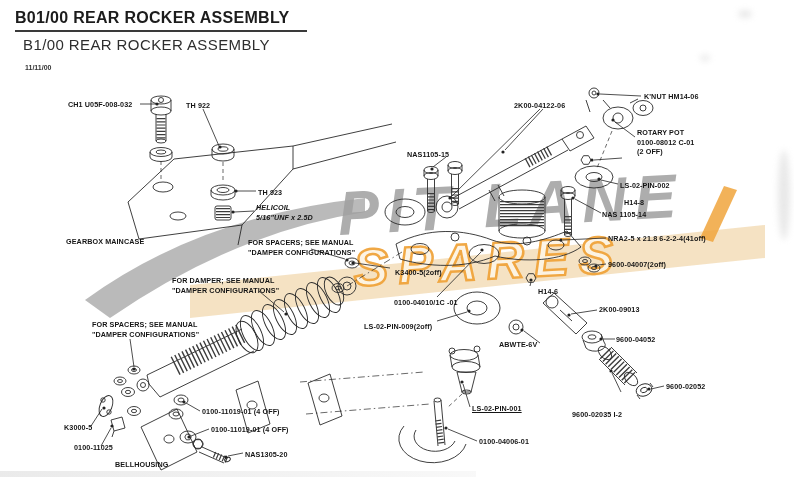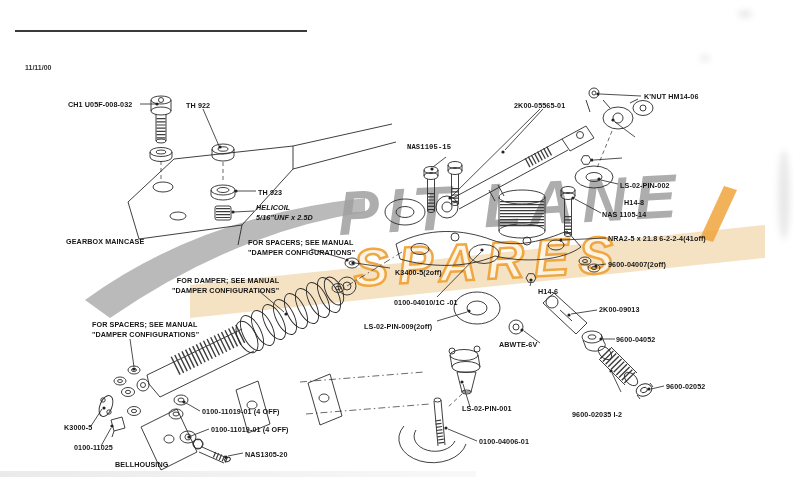--- a/index.html
+++ b/index.html
@@ -56,21 +56,23 @@
     </svg>
     <div class="wm-text1" id="wm1" style="color: rgb(159, 159, 159);">PIT LANE</div>
     <div class="wm-text2" id="wm2" style="-webkit-text-stroke: 2.5px rgb(240, 164, 60);">SPARES</div>
   </div>
 
   <div class="smudge" style="left:738px;top:10px;width:14px;height:8px;"></div>
   <div class="smudge" style="left:778px;top:150px;width:12px;height:90px;"></div>
   <div class="smudge" style="left:700px;top:55px;width:10px;height:6px;"></div>
   <div class="bottom-shade"></div>
 
+  <div class="title-bold">B01/00 REAR ROCKER ASSEMBLY</div>
   <div class="title-rule"></div>
+  <div class="title-sub">B1/00 REAR ROCKER ASSEMBLY</div>
   <div class="title-date">11/11/00</div>
 
   <svg id="art" width="794" height="477" viewBox="0 0 794 477">
 
     <g>
       <path class="ln" d="M128,202 L174,159 L293,146"></path>
       <path class="ln" d="M128,202 L139,239 L242,225 L293,169 L293,146"></path>
       <path class="ln" d="M242,225 L238,245"></path>
       <path class="ln" d="M293,146 L392,124"></path>
       <path class="ln" d="M293,169 L396,142"></path>
@@ -335,43 +337,46 @@
 
   <div id="label-layer">
       <div class="part-label" style="left: 68px; top: 100px;">CH1 U05F-008-032</div>
       <div class="part-label" style="left: 186px; top: 101px;">TH 922</div>
       <div class="part-label" style="left: 258px; top: 188px;">TH 923</div>
       <div class="part-label" style="left: 256px; top: 203px; font-style: italic;">HELICOIL
 5/16"UNF x 2.5D</div>
       <div class="part-label" style="left: 66px; top: 237px;">GEARBOX MAINCASE</div>
       <div class="part-label" style="left: 248px; top: 238px;">FOR SPACERS; SEE MANUAL
 "DAMPER CONFIGURATIONS"</div>
-      <div class="part-label" style="left: 172px; top: 276px; text-align: right;">FOR DAMPER; SEE MANUAL
+      <div class="part-label" style="left: 172px; top: 276px;">FOR DAMPER; SEE MANUAL
 "DAMPER CONFIGURATIONS"</div>
       <div class="part-label" style="left: 92px; top: 320px;">FOR SPACERS; SEE MANUAL
 "DAMPER CONFIGURATIONS"</div>
       <div class="part-label" style="left: 64px; top: 423px;">K3000-5</div>
       <div class="part-label" style="left: 74px; top: 443px;">0100-11025</div>
       <div class="part-label" style="left: 115px; top: 460px;">BELLHOUSING</div>
       <div class="part-label" style="left: 202px; top: 407px;">0100-11019-01 (4 OFF)</div>
       <div class="part-label" style="left: 211px; top: 425px;">0100-11019-01 (4 OFF)</div>
       <div class="part-label" style="left: 245px; top: 450px;">NAS1305-20</div>
-      <div class="part-label" style="left: 407px; top: 143px; font-family: Liberation Mono, monospace;">NAS1105-15</div>
-      <div class="part-label" style="left: 514px; top: 101px;">2K00-05565-01</div>
+      <div class="part-label" style="left: 407px; top: 150px;">NAS1105-15</div>
+      <div class="part-label" style="left: 514px; top: 101px;">2K00-04122-06</div>
       <div class="part-label" style="left: 644px; top: 92px;">K'NUT HM14-06</div>
+      <div class="part-label" style="left: 637px; top: 128px;">ROTARY POT
+0100-08012 C-01
+(2 OFF)</div>
       <div class="part-label" style="left: 624px; top: 154px; margin-top: 44px;">H14-8</div>
       <div class="part-label" style="left: 620px; top: 181px;">LS-02-PIN-002</div>
       <div class="part-label" style="left: 602px; top: 210px;">NAS 1105-14</div>
       <div class="part-label" style="left: 608px; top: 234px;">NRA2-5 x 21.8 6-2-2-4(41off)</div>
       <div class="part-label" style="left: 608px; top: 260px;">9600-04007(2off)</div>
       <div class="part-label" style="left: 377px; top: 268px; padding-left: 18px;">K3400-5(2off)</div>
       <div class="part-label" style="left: 394px; top: 298px;">0100-04010/1C -01</div>
       <div class="part-label" style="left: 516px; top: 287px; margin-left: 22px;">H14-6</div>
       <div class="part-label" style="left: 599px; top: 305px;">2K00-09013</div>
       <div class="part-label" style="left: 364px; top: 322px;">LS-02-PIN-009(2off)</div>
       <div class="part-label" style="left: 499px; top: 340px;">ABWTE-6V</div>
       <div class="part-label" style="left: 616px; top: 335px;">9600-04052</div>
-      <div class="part-label" style="left: 462px; top: 404px;">LS-02-PIN-001</div>
+      <div class="part-label" style="left: 472px; top: 404px; text-decoration: underline;">LS-02-PIN-001</div>
       <div class="part-label" style="left: 572px; top: 410px;">9600-02035 I-2</div>
       <div class="part-label" style="left: 666px; top: 382px;">9600-02052</div>
       <div class="part-label" style="left: 479px; top: 437px;">0100-04006-01</div>
     </div>
 </div>
 
 </body></html>

